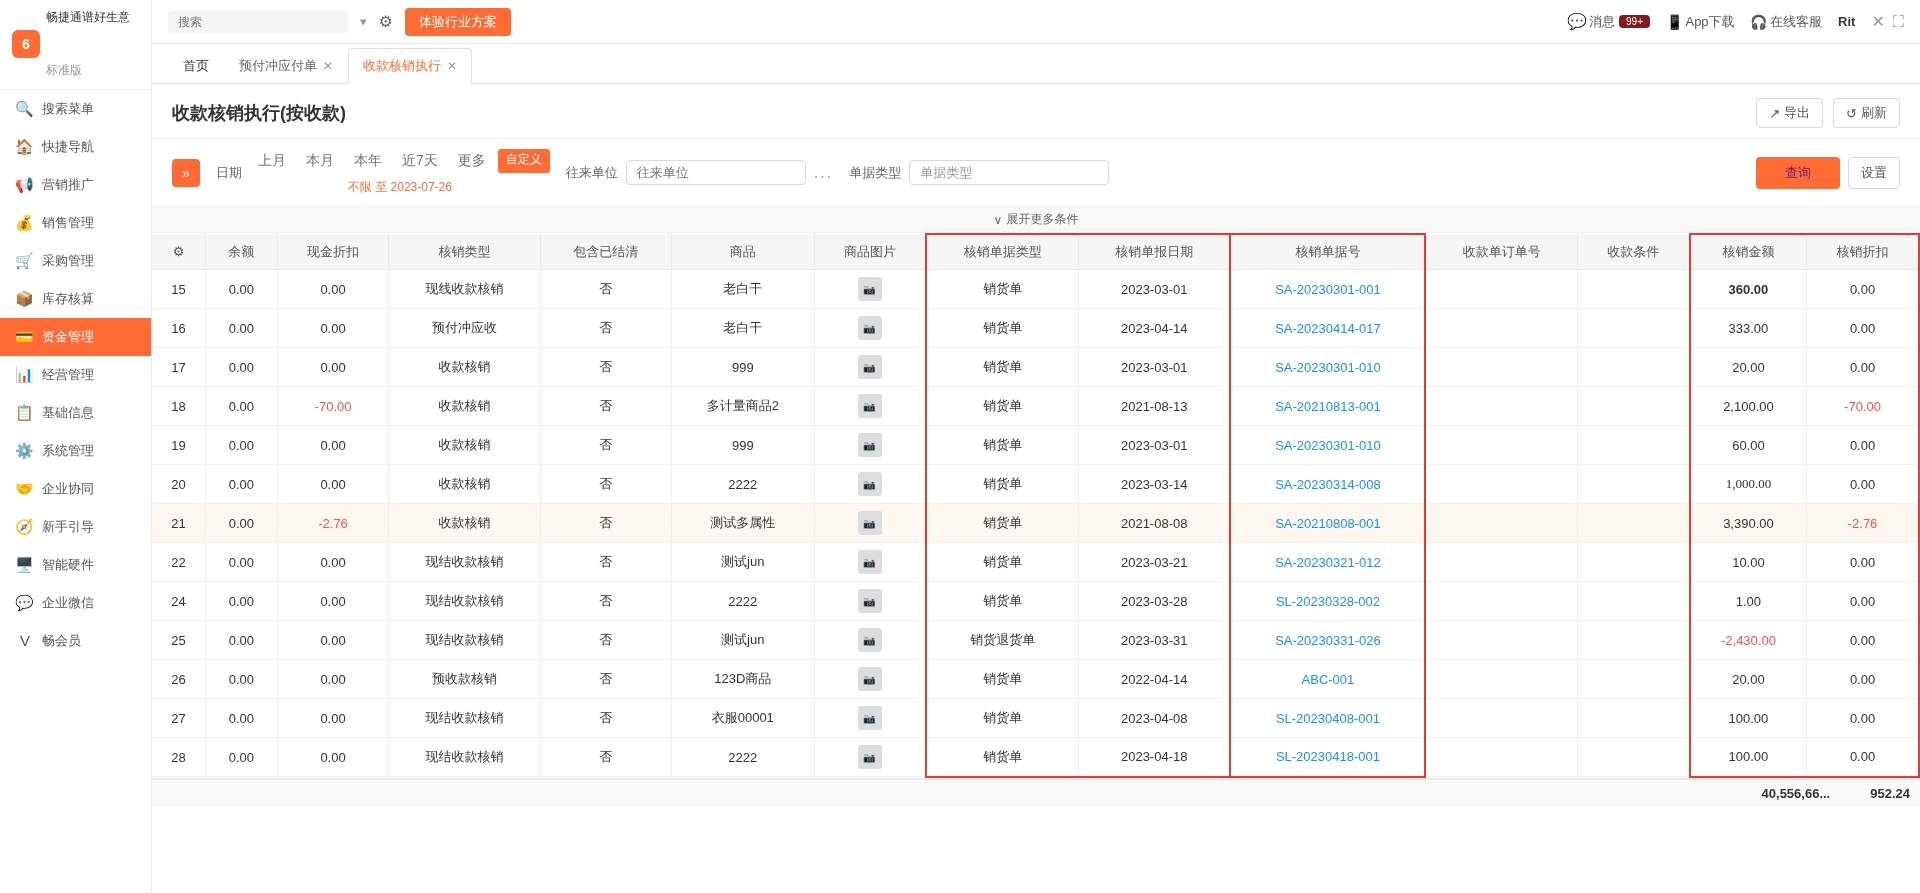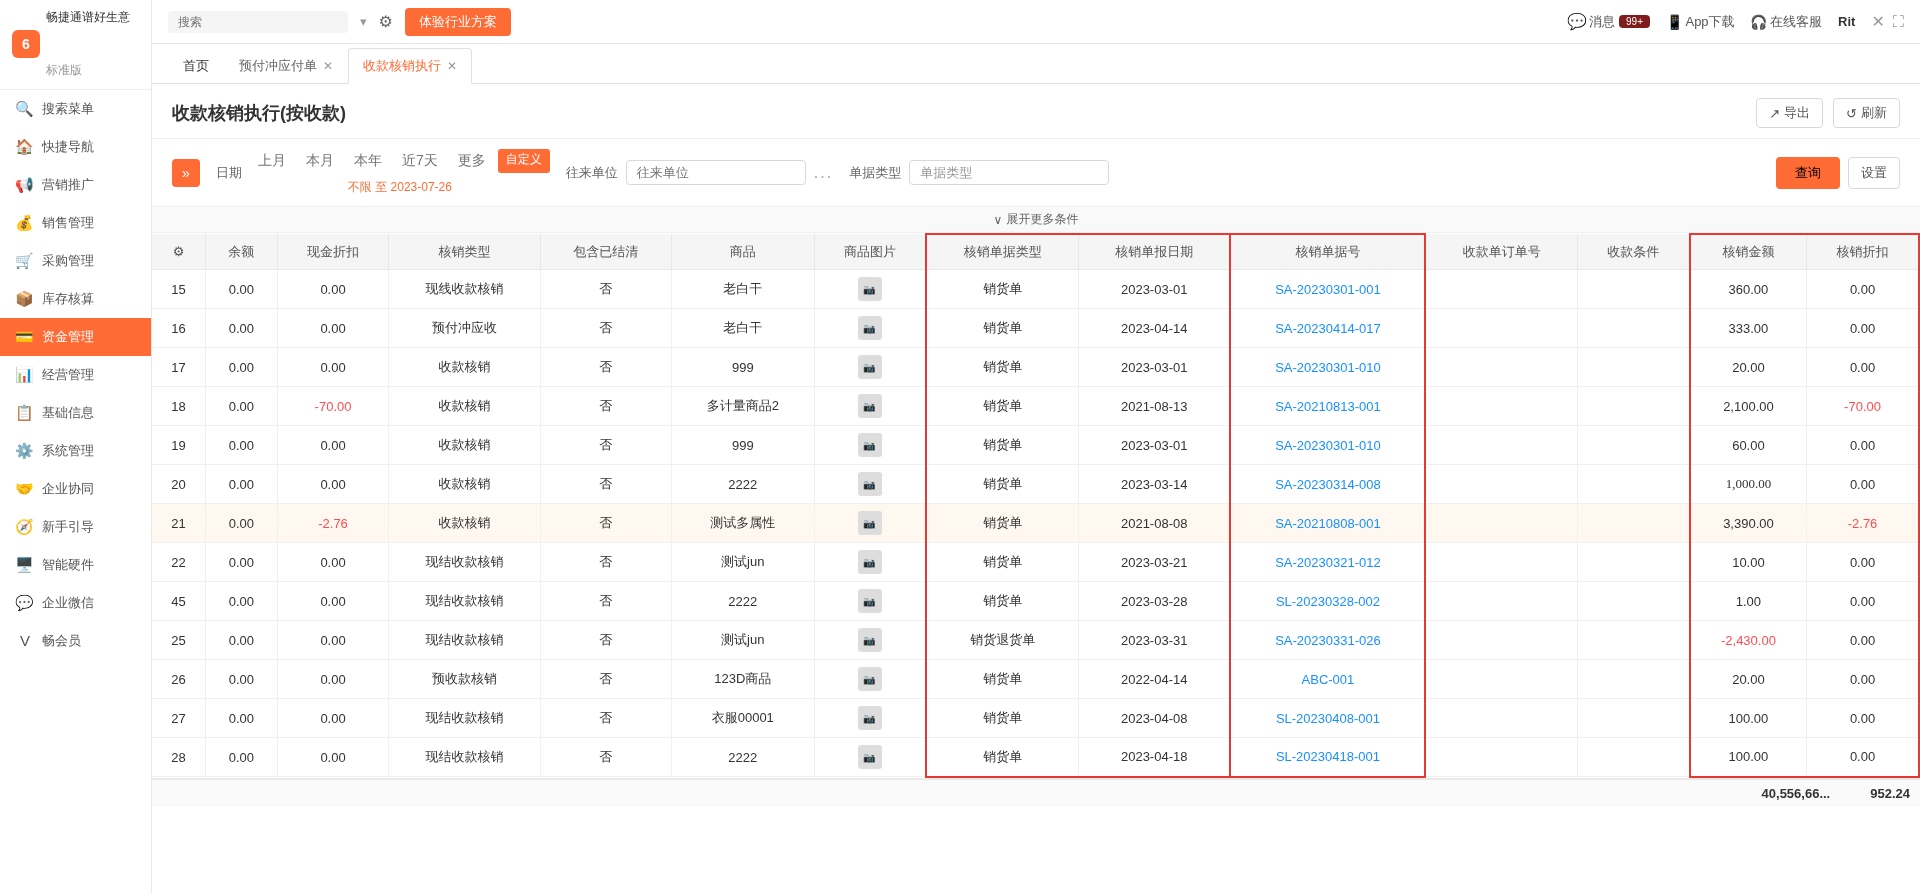--- a/index.html
+++ b/index.html
@@ -45,21 +45,21 @@
     .filter-group { display: flex; align-items: center; gap: 8px; }
     .filter-label { color: #666; font-size: 13px; }
     .filter-dates { display: flex; gap: 6px; align-items: center; flex-direction: column; }
     .filter-dates-row { display: flex; gap: 4px; }
     .filter-date-btn { padding: 3px 8px; font-size: 14px; color: #737373; cursor: pointer; border-radius: 3px; }
     .filter-date-custom { background: #ff6b35; color: white; padding: 2px 8px; border-radius: 3px; font-size: 12px; cursor: pointer; }
     .filter-date-range { font-size: 12px; color: #ff6b35; }
     .filter-input { border: 1px solid #d9d9d9; border-radius: 4px; padding: 4px 10px; font-size: 13px; color: #999; width: 180px; }
     .filter-select { border: 1px solid #d9d9d9; border-radius: 4px; padding: 4px 10px; font-size: 13px; color: #999; width: 200px; appearance: none; background: #fff; }
     .filter-dots { color: #999; font-size: 16px; letter-spacing: 2px; }
-    .btn-query { background: #ff6b35; color: #000000; border: none; border-radius: 4px; padding: 6px 19px; font-size: 13px; cursor: pointer; text-align: center; }
+    .btn-query { background: #ff6b35; color: #701a75; border: none; border-radius: 4px; padding: 6px 29px; font-size: 13px; cursor: pointer; text-align: center; }
     .btn-setting { border: 1px solid #d9d9d9; background: #fff; border-radius: 4px; padding: 6px 12px; font-size: 13px; cursor: pointer; color: #555; }
 
     
     .expand-bar { background: #f9f9f9; padding: 4px 20px; display: flex; justify-content: center; border-bottom: 1px solid #f0f0f0; }
     .expand-btn { font-size: 12px; color: #666; cursor: pointer; display: flex; align-items: center; gap: 4px; }
 
     
     .table-container { flex: 1; overflow: auto; background: #fff; margin: 0; }
     table { width: 100%; border-collapse: collapse; font-size: 13px; }
     thead th { background: #f5f5f5; border-bottom: 1px solid #e8e8e8; border-right: 1px solid #e8e8e8; padding: 8px 10px; text-align: center; font-weight: normal; color: #555; white-space: nowrap; position: sticky; top: 0; z-index: 2; }
@@ -300,21 +300,21 @@
       <td>否</td>
       <td>老白干</td>
       <td>
               <div style="width:24px;height:24px;background:#ddd;border-radius:3px;margin:auto;display:flex;align-items:center;justify-content:center;font-size:10px;color:#999;">📷</div>
             </td>
       <td style="border-left:2px solid #e53935;">销货单</td>
       <td style="border-right:2px solid #e53935;">2023-03-01</td>
       <td style="border-left:2px solid #e53935;border-right:2px solid #e53935;"><a class="link-text">SA-20230301-001</a></td>
       <td></td>
       <td></td>
-      <td class="" style="border-left:2px solid #e53935;">360.00</td>
+      <td class="" style="border-left:2px solid #e53935;font-weight:bold;">360.00</td>
       <td class="" style="border-right:2px solid #e53935;">0.00</td>
     </tr>
           <tr>
       <td>16</td>
       <td>0.00</td>
       <td class="">0.00</td>
       <td>预付冲应收</td>
       <td>否</td>
       <td>老白干</td>
       <td>
@@ -430,21 +430,21 @@
             </td>
       <td style="border-left:2px solid #e53935;">销货单</td>
       <td style="border-right:2px solid #e53935;">2023-03-21</td>
       <td style="border-left:2px solid #e53935;border-right:2px solid #e53935;"><a class="link-text">SA-20230321-012</a></td>
       <td></td>
       <td></td>
       <td class="" style="border-left:2px solid #e53935;">10.00</td>
       <td class="" style="border-right:2px solid #e53935;">0.00</td>
     </tr>
           <tr>
-      <td>45</td>
+      <td>24</td>
       <td>0.00</td>
       <td class="">0.00</td>
       <td>现结收款核销</td>
       <td>否</td>
       <td>2222</td>
       <td>
               <div style="width:24px;height:24px;background:#ddd;border-radius:3px;margin:auto;display:flex;align-items:center;justify-content:center;font-size:10px;color:#999;">📷</div>
             </td>
       <td style="border-left:2px solid #e53935;">销货单</td>
       <td style="border-right:2px solid #e53935;">2023-03-28</td>

